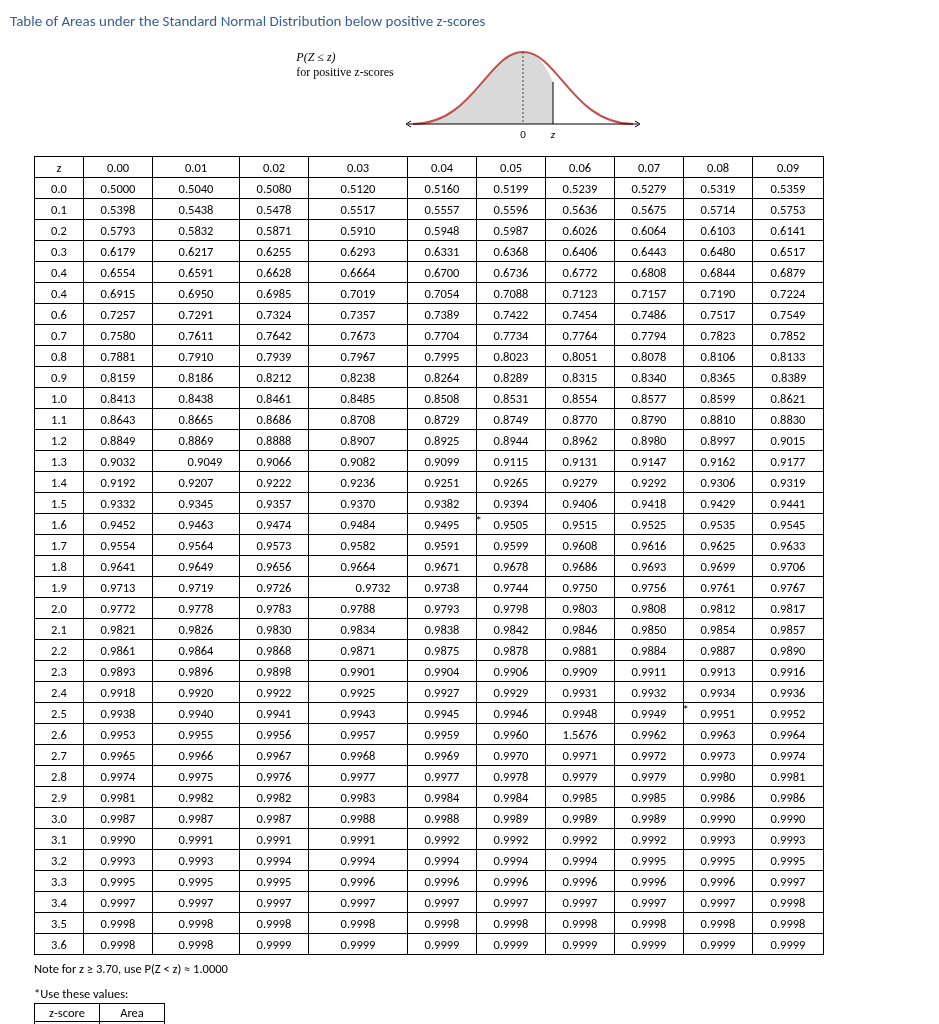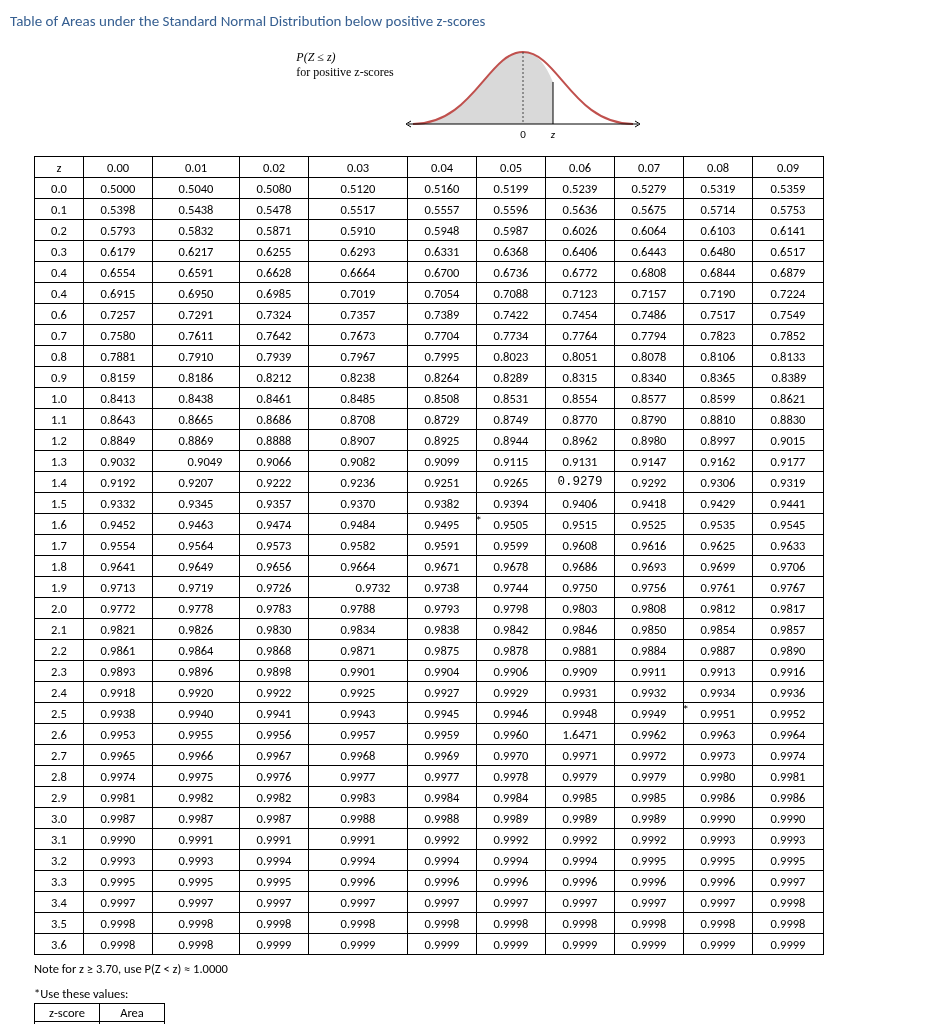--- a/index.html
+++ b/index.html
@@ -313,21 +313,21 @@
         <td style="position: relative;">0.9177</td>
       </tr>
       <tr>
         <td class="rowhdr">1.4</td>
         <td style="position: relative;">0.9192</td>
         <td style="position: relative;">0.9207</td>
         <td style="position: relative;">0.9222</td>
         <td style="position: relative;">0.9236</td>
         <td style="position: relative;">0.9251</td>
         <td style="position: relative;">0.9265</td>
-        <td style="position: relative; font-family: Liberation Mono, monospace;">0.9279</td>
+        <td style="position: relative;">0.9279</td>
         <td style="position: relative;">0.9292</td>
         <td style="position: relative;">0.9306</td>
         <td style="position: relative;">0.9319</td>
       </tr>
       <tr>
         <td class="rowhdr">1.5</td>
         <td style="position: relative;">0.9332</td>
         <td style="position: relative;">0.9345</td>
         <td style="position: relative;">0.9357</td>
         <td style="position: relative;">0.9370</td>
@@ -469,21 +469,21 @@
         <td style="position: relative;">0.9952</td>
       </tr>
       <tr>
         <td class="rowhdr">2.6</td>
         <td style="position: relative;">0.9953</td>
         <td style="position: relative;">0.9955</td>
         <td style="position: relative;">0.9956</td>
         <td style="position: relative;">0.9957</td>
         <td style="position: relative;">0.9959</td>
         <td style="position: relative;">0.9960</td>
-        <td style="position: relative;">1.6471</td>
+        <td style="position: relative;">1.5676</td>
         <td style="position: relative;">0.9962</td>
         <td style="position: relative;">0.9963</td>
         <td style="position: relative;">0.9964</td>
       </tr>
       <tr>
         <td class="rowhdr">2.7</td>
         <td style="position: relative;">0.9965</td>
         <td style="position: relative;">0.9966</td>
         <td style="position: relative;">0.9967</td>
         <td style="position: relative;">0.9968</td>

